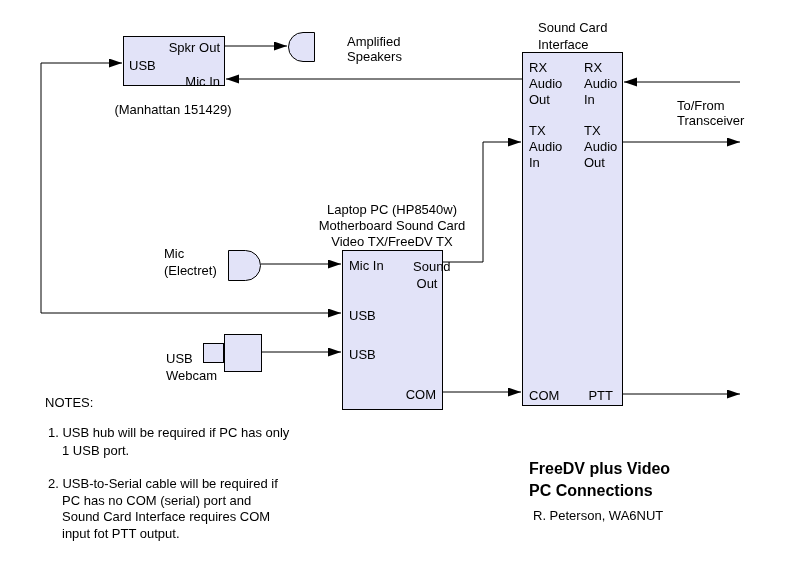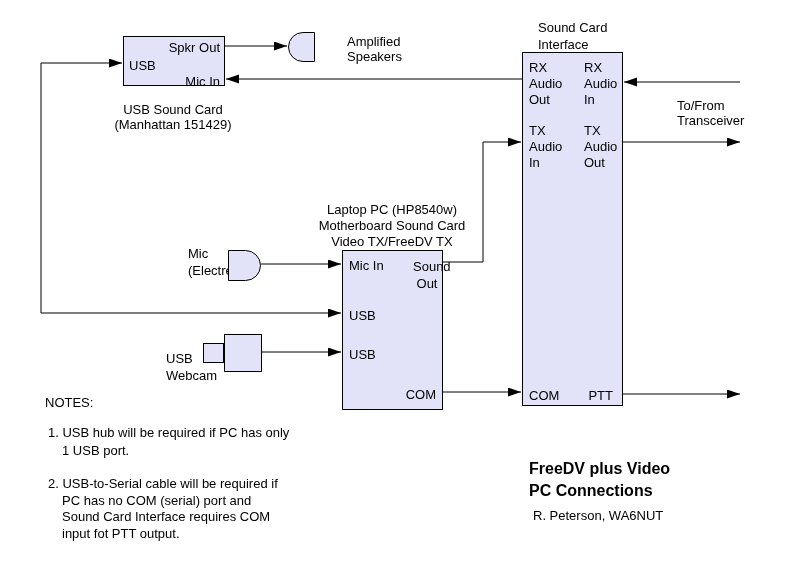--- a/index.html
+++ b/index.html
@@ -44,31 +44,30 @@
 <body>
 
 <div id="canvas">
 
   <div class="box" style="left:123px;top:36px;width:102px;height:50px;">
     <span class="lbl" style="right:4px;top:3px;">Spkr Out</span>
     <span class="lbl" style="left:5px;top:21px;">USB</span>
     <span class="lbl" style="right:4px;top:37px;">Mic In</span>
   </div>
   <div class="lbl caption center" style="left:73px;top:102px;width:200px;">
-    <div>USB Sound Card</div>
     <div>(Manhattan 151429)</div>
   </div>
 
   <div class="icon-shape" style="left:288px;top:32px;width:27px;height:30px;border-radius:15px 0 0 15px;"></div>
   <div class="lbl caption" style="left:327px;top:34px;margin-left:20px;">
     <div>Amplified</div>
     <div>Speakers</div>
   </div>
 
-  <div class="lbl" style="left:164px;top:245px;line-height:17px;margin-left:24px;">
+  <div class="lbl" style="left:164px;top:245px;line-height:17px;">
     <div>Mic</div>
     <div>(Electret)</div>
   </div>
   <div class="icon-shape" style="left:228px;top:250px;width:33px;height:31px;border-radius:0 16px 16px 0;"></div>
 
   <div class="lbl" style="left:166px;top:350px;line-height:17px;">
     <div>USB</div>
     <div>Webcam</div>
   </div>
   <div class="icon-shape" style="left:203px;top:343px;width:21px;height:20px;"></div>

